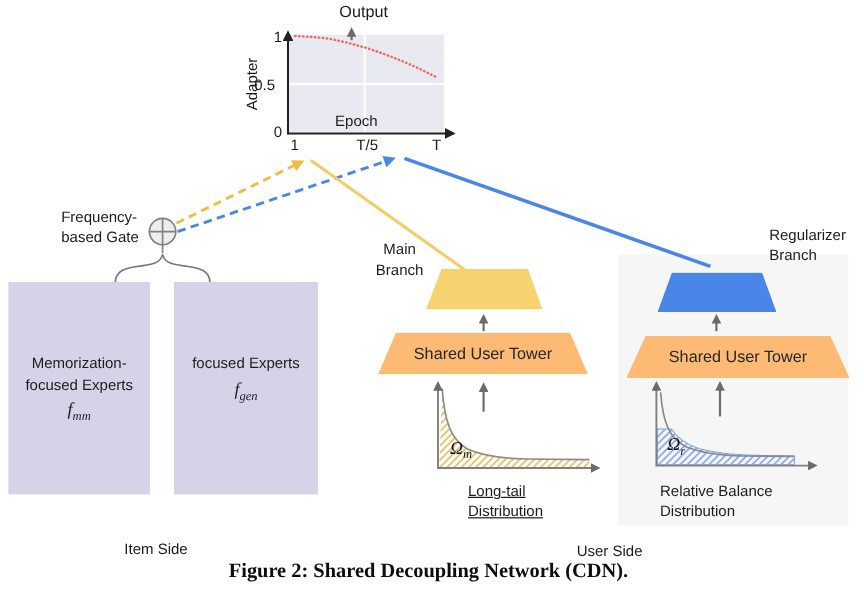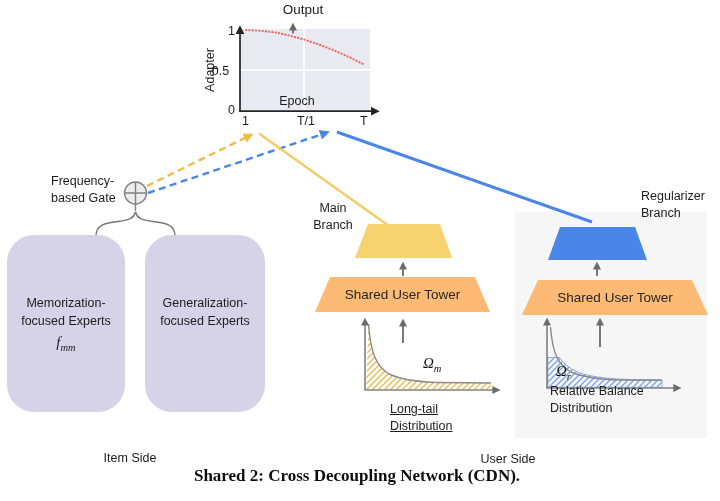--- a/index.html
+++ b/index.html
@@ -11,21 +11,21 @@
   .panel { position:absolute; background:#f6f6f6; }
   .plotbg { position:absolute; background:#e9e9f2; }
   .gridv { position:absolute; width:1.5px; background:rgba(255,255,255,.85); }
   .gridh { position:absolute; height:1.5px; background:rgba(255,255,255,.85); }
   .trap { position:absolute; }
   .trap-yellow { background:#f6d36e; clip-path:polygon(13.4% 0, 87.6% 0, 100% 100%, 0 100%); }
   .trap-blue   { background:#4a86e8; clip-path:polygon(12.1% 0, 87.9% 0, 100% 100%, 0 100%); }
   .trap-gray   { background:#fdba74; clip-path:polygon(8.6% 0, 91.4% 0, 100% 100%, 0 100%); }
   .tower-label { display:block; width:100%; text-align:center; font-size:13.5px; line-height:35px; color:#262626; }
   .expert-box { position:absolute; width:118px; height:177px; background:#d6d3e8;
-                text-align:center; font-size:12.5px; line-height:1.4; padding-top:60px; box-sizing:border-box;border-radius:27px; }
+                text-align:center; font-size:12.5px; line-height:1.4; padding-top:60px; box-sizing:border-box; }
   .math { font-family:"Liberation Serif", serif; font-style:italic; font-size:15px; margin-top:2px; }
   .math sub, .omega sub { font-size:10.5px; }
   .omega { position:absolute; font-family:"Liberation Serif", serif; font-style:italic; font-size:15px; color:#111; }
   .rot { transform:rotate(-90deg); }
   .caption { position:absolute; left:0; top:466px; width:714px; text-align:center;
              font-family:"Liberation Serif", serif; font-weight:bold; font-size:17px; color:#0d0d0d; }
   svg { position:absolute; left:0; top:0; }
 </style>
 </head>
 <body>
@@ -101,55 +101,55 @@
   <div class="trap trap-gray" style="left:522px; top:280px; width:186px; height:35px;">
     <span class="tower-label">Shared User Tower</span>
   </div>
 
   <div class="expert-box" style="left:7px; top:235px;">
     <div>Memorization-</div>
     <div>focused Experts</div>
     <div class="math"><i>f</i><sub>mm</sub></div>
   </div>
   <div class="expert-box" style="left:145px; top:235px; width:120px;">
-    <div>Generalization-</div>
     <div>focused Experts</div>
+    <div class="math"><i>f</i><sub>gen</sub></div>
   </div>
 
   <div class="lbl ctr" style="left:270px; top:1px; width:66px; font-size:13.5px;">Output</div>
   <div class="lbl ctr rot" style="left:174px; top:63px; width:70px; height:14px; font-size:12.5px;">Adapter</div>
   <div class="lbl ctr" style="left:240px; top:93px; width:114px;">Epoch</div>
   <div class="lbl right" style="left:206px; top:23px; width:29px;">1</div>
   <div class="lbl right" style="left:206px; top:63px; width:29px;text-align:center;">0.5</div>
   <div class="lbl right" style="left:206px; top:102px; width:29px;">0</div>
   <div class="lbl" style="left:242px; top:113px;">1</div>
-  <div class="lbl ctr" style="left:294px; top:113px; width:24px;">T/1</div>
+  <div class="lbl ctr" style="left:294px; top:113px; width:24px;">T/5</div>
   <div class="lbl" style="left:360px; top:113px;">T</div>
 
   <div class="lbl" style="left:8px; top:173px;margin-left:43px;">
     <div>Frequency-</div>
       <div>based Gate</div>
   </div>
   <div class="lbl ctr" style="left:300px; top:200px; width:66px;">
     <div>Main</div>
       <div>Branch</div>
   </div>
   <div class="lbl" style="left:641px; top:188px;">
     <div>Regularizer</div>
       <div>Branch</div>
   </div>
 
-  <div class="omega" style="left:375px; top:355px;padding-left:48px;"><i>Ω</i><sub>m</sub></div>
+  <div class="omega" style="left:375px; top:366px;"><i>Ω</i><sub>m</sub></div>
   <div class="omega" style="left:556px; top:363px;"><i>Ω</i><sub>r</sub></div>
   <div class="lbl" style="left:390px; top:401px;text-decoration:underline;">
     <div>Long-tail</div>
       <div>Distribution</div>
   </div>
-  <div class="lbl" style="left:550px; top:383px;">
+  <div class="lbl" style="left:550px; top:401px;">
     <div>Relative Balance</div>
       <div>Distribution</div>
   </div>
 
   <div class="lbl ctr" style="left:90px; top:450px; width:80px;">Item Side</div>
   <div class="lbl ctr" style="left:468px; top:451px; width:80px;">User Side</div>
-  <div class="caption">Shared 2: Cross Decoupling Network (CDN).</div>
+  <div class="caption">Figure 2: Shared Decoupling Network (CDN).</div>
 
 </div>
 
 </body></html>

